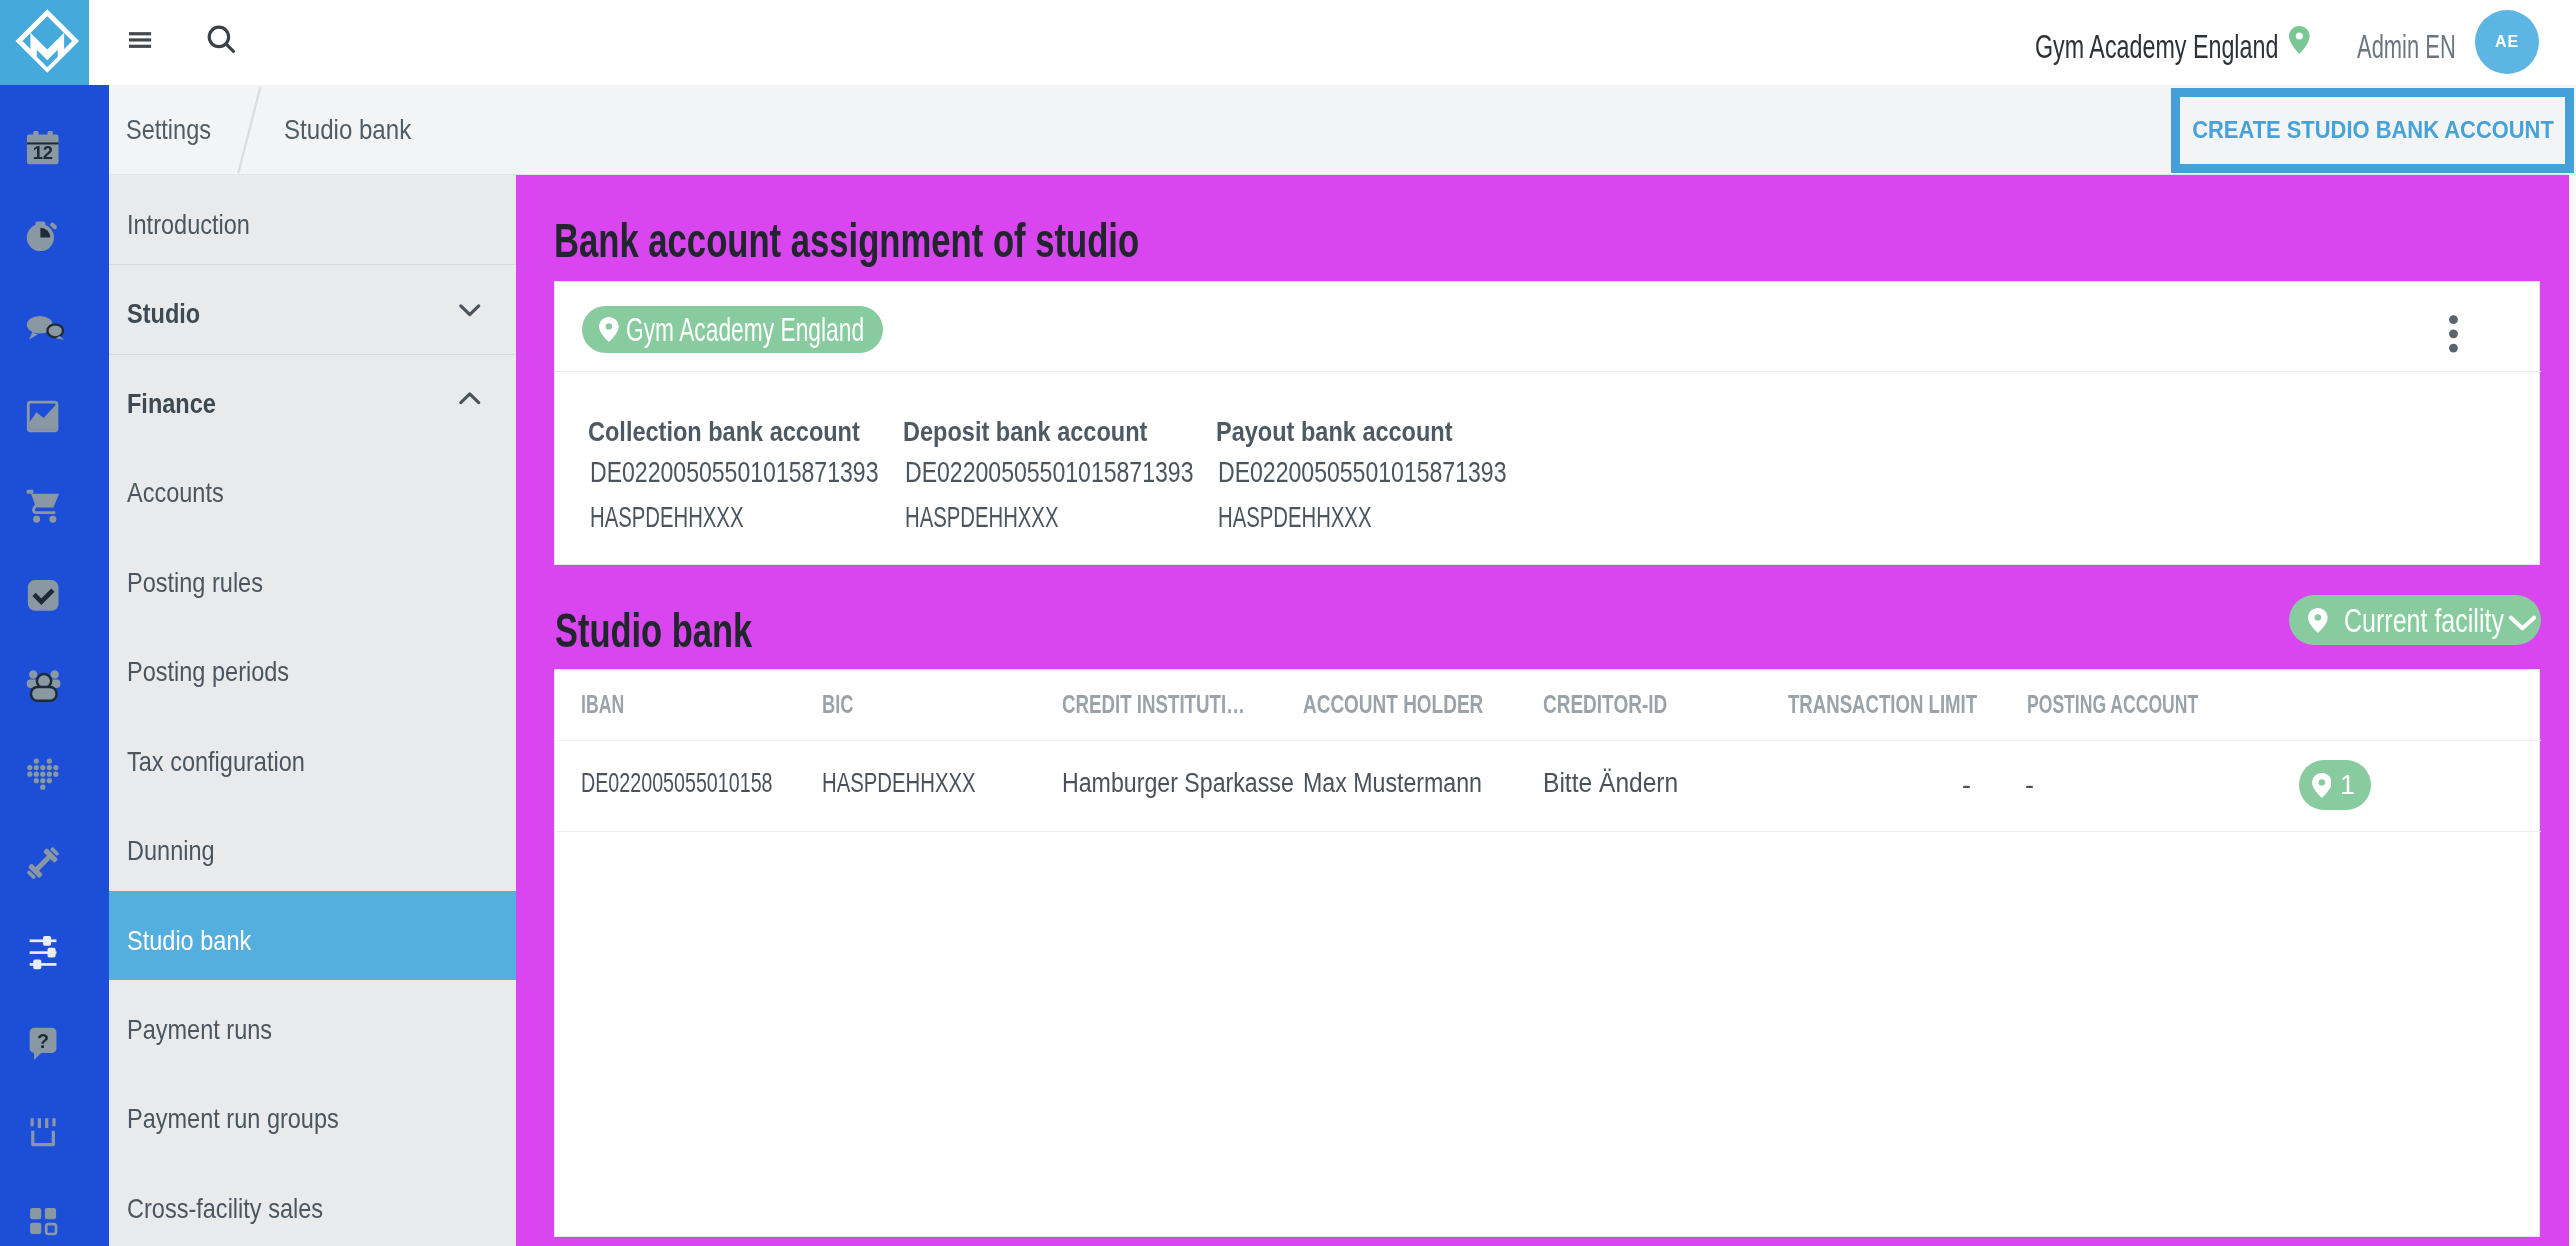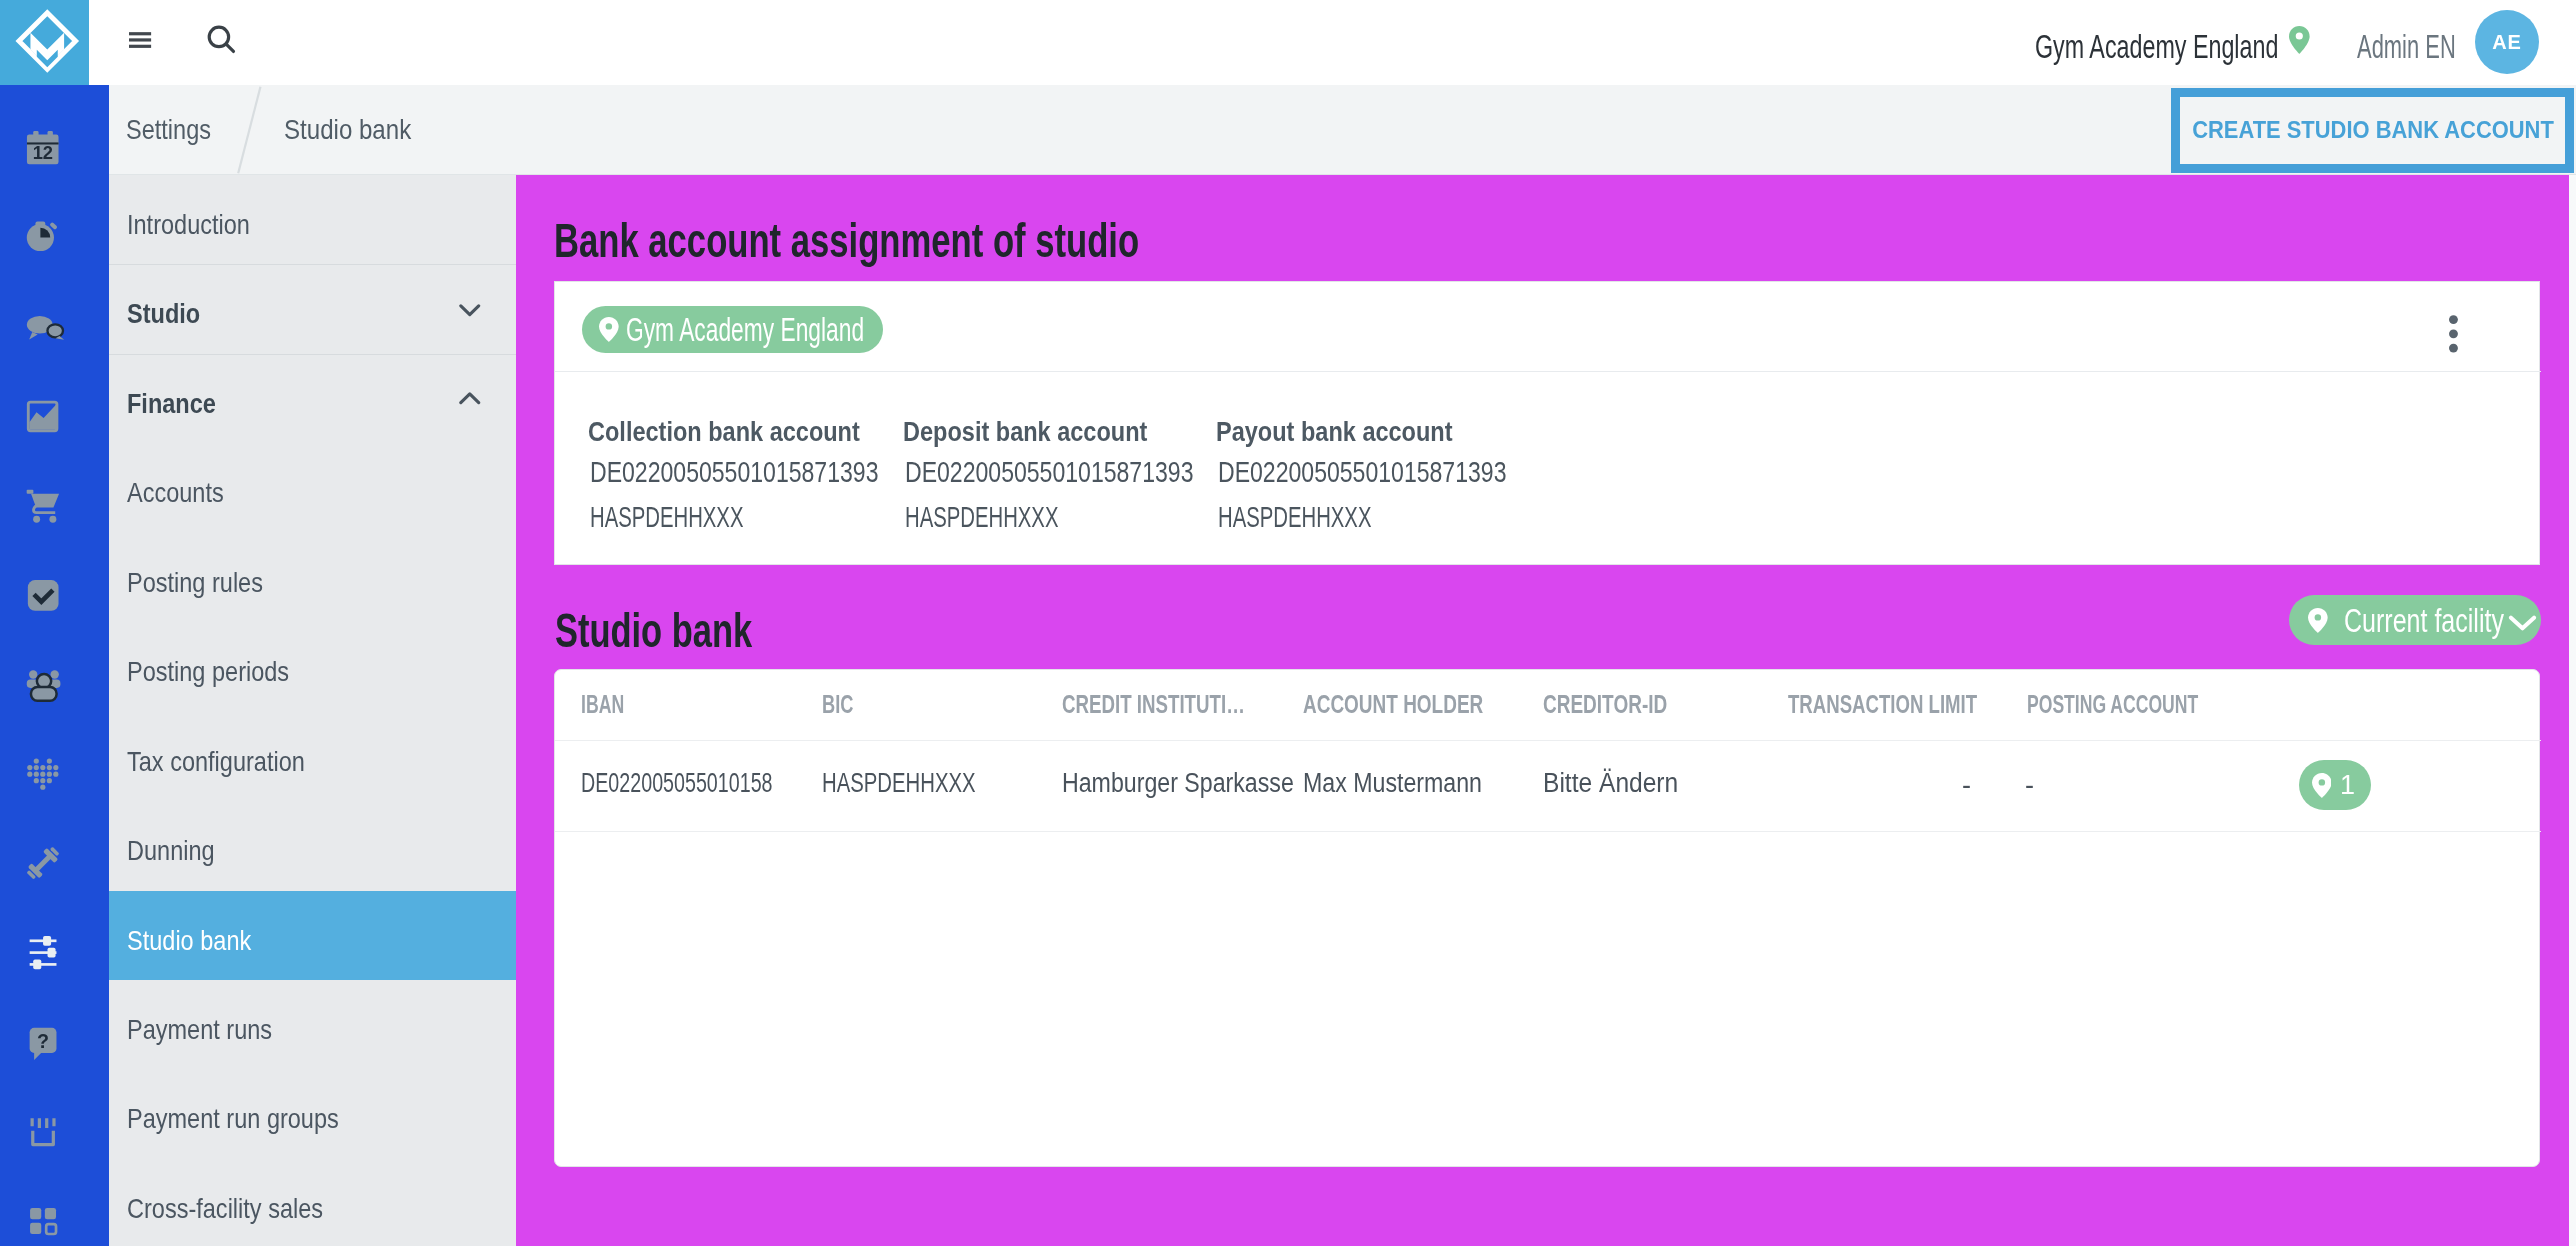--- a/index.html
+++ b/index.html
@@ -50,21 +50,21 @@
 
   <div class="abs" style="left:2035px;top:29px;font-size:34px;line-height:34px;color:#2c3238;transform:scaleX(0.685);transform-origin:0 50%;white-space:nowrap;">Gym Academy England</div>
 
   <svg class="abs" style="left:2289px;top:26px;" width="20.6" height="28" viewBox="0 0 23 31">
     <path d="M11.5 0 C5.1 0 0 5.1 0 11.5 C0 19.5 11.5 31 11.5 31 C11.5 31 23 19.5 23 11.5 C23 5.1 17.9 0 11.5 0 Z" fill="#7ac795"></path>
     <circle cx="11.5" cy="11" r="4" fill="#ffffff"></circle>
   </svg>
 
   <div class="abs" style="left:2357px;top:29px;font-size:34px;line-height:34px;color:#6b767f;transform:scaleX(0.645);transform-origin:0 50%;white-space:nowrap;">Admin EN</div>
 
-  <div class="abs" style="left:2475px;top:9.8px;width:64px;height:64px;border-radius:50%;background:#5cb5e2;color:#fff;font-weight:bold;font-size:20px;text-align:center;line-height:64px;letter-spacing:0.9px;">AE</div>
+  <div class="abs" style="left:2475px;top:9.8px;width:64px;height:64px;border-radius:50%;background:#5cb5e2;color:#fff;font-weight:bold;font-size:16px;text-align:center;line-height:64px;letter-spacing:0.9px;">AE</div>
 </div>
 <div id="crumbbar">
   <div class="abs" style="left:126px;top:0;font-size:28px;line-height:90px;color:#505c66;transform:scaleX(0.84);transform-origin:0 50%;white-space:nowrap;">Settings</div>
   <svg class="abs" style="left:231px;top:0px;" width="34" height="90" viewBox="0 0 38 101">
     <line x1="33" y1="2" x2="8" y2="99" stroke="#d8dde0" stroke-width="2.5"></line>
   </svg>
   <div class="abs" style="left:284px;top:0;font-size:28px;line-height:90px;color:#505c66;transform:scaleX(0.86);transform-origin:0 50%;white-space:nowrap;">Studio bank</div>
 
   <div class="abs" style="left:2171px;top:2.7px;width:403px;height:85px;border:9px solid #459fd8;"></div>
   <div class="abs" style="left:2180px;top:11.6px;width:386px;height:67px;line-height:67px;text-align:center;font-size:23px;font-weight:bold;color:#47a2d7;transform:scaleX(0.953);transform-origin:50% 50%;white-space:nowrap;">CREATE STUDIO BANK ACCOUNT</div>
@@ -125,21 +125,21 @@
     <svg class="abs" style="left:19px;top:12.5px;" width="19.7" height="25" viewBox="0 0 22 28">
       <path d="M11 0 C4.9 0 0 4.9 0 11 C0 18.5 11 28 11 28 C11 28 22 18.5 22 11 C22 4.9 17.1 0 11 0 Z" fill="#ffffff"></path>
       <circle cx="11" cy="10.5" r="3.6" fill="#87cb9e"></circle>
     </svg>
     <div class="abs" style="left:55px;top:0;font-size:34px;line-height:50px;color:#fff;transform:scaleX(0.736);transform-origin:0 50%;white-space:nowrap;">Current facility</div>
     <svg class="abs" style="left:219px;top:19.7px;" width="29" height="16" viewBox="0 0 32 18">
       <path d="M3 3 L16 15 L29 3" fill="none" stroke="#ffffff" stroke-width="4.5" stroke-linecap="round" stroke-linejoin="round"></path>
     </svg>
   </div>
 
-  <div class="card" style="left:38px;top:494px;width:1986px;height:498px;border-radius:7px;">
+  <div class="card" style="left:38px;top:494px;width:1986px;height:568px;">
     <div class="th" style="left:26px;top:21.5px;transform:scaleX(0.706);">IBAN</div>
     <div class="th" style="left:267px;top:21.5px;transform:scaleX(0.729);">BIC</div>
     <div class="th" style="left:507px;top:21.5px;transform:scaleX(0.748);">CREDIT INSTITUTI…</div>
     <div class="th" style="left:748px;top:21.5px;transform:scaleX(0.759);">ACCOUNT HOLDER</div>
     <div class="th" style="left:988px;top:21.5px;transform:scaleX(0.76);">CREDITOR-ID</div>
     <div class="th" style="left:1233px;top:21.5px;transform:scaleX(0.744);">TRANSACTION LIMIT</div>
     <div class="th" style="left:1472px;top:21.5px;transform:scaleX(0.703);">POSTING ACCOUNT</div>
     <div class="abs" style="left:0;top:70px;width:1986px;height:0.9px;background:#eceef0;"></div>
     <div class="td" style="left:26px;top:100px;transform:scaleX(0.729);">DE022005055010158</div>
     <div class="td" style="left:267px;top:100px;transform:scaleX(0.753);">HASPDEHHXXX</div>

